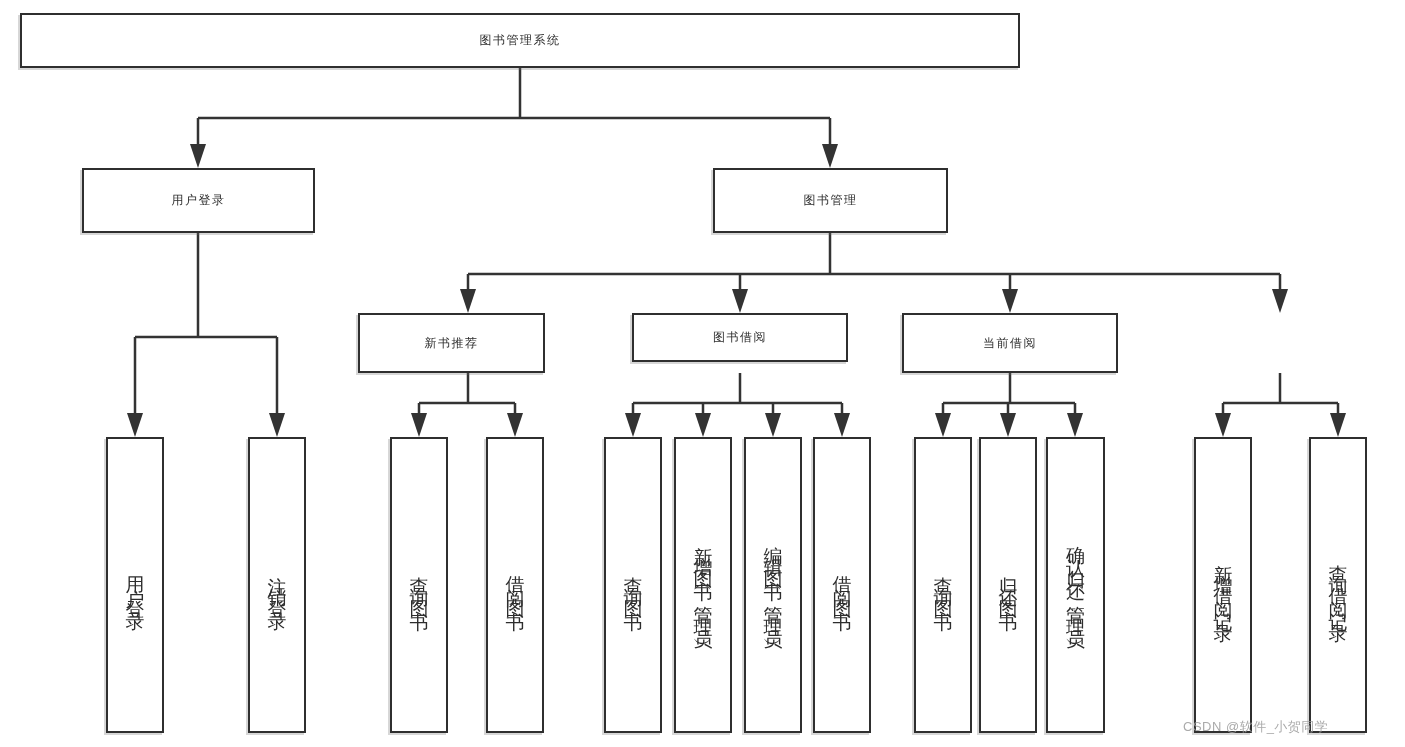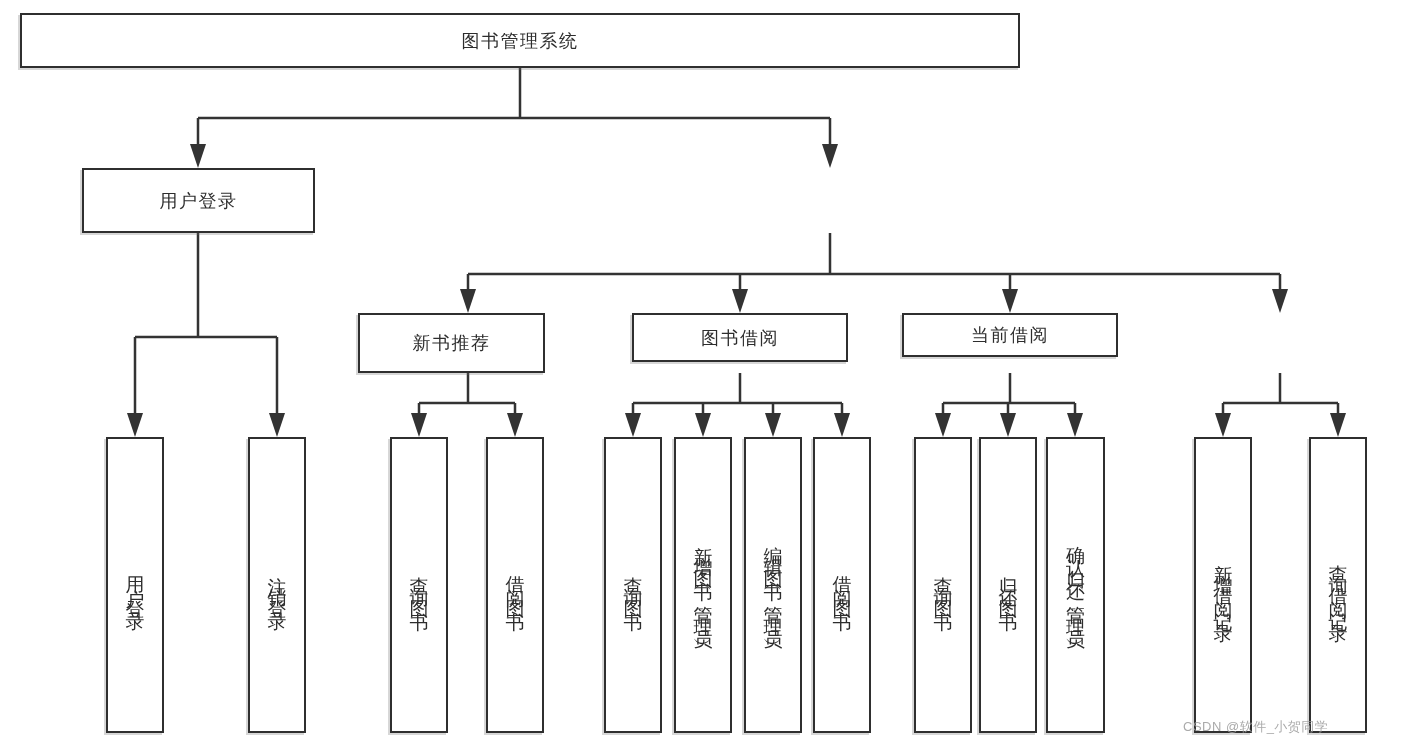--- a/index.html
+++ b/index.html
@@ -15,21 +15,21 @@
     position:absolute;
     box-sizing:border-box;
     background:#ffffff;
     border:2.5px solid #2f2f2f;
     display:flex;align-items:center;justify-content:center;
     color:#2d2d2d;
     box-shadow:-2px 2px 0 rgba(110,110,110,0.28);
     z-index:2;
   }
   .node.h span{
-    font-size:18px;
+    font-size:12px;
     letter-spacing:1.5px;
     white-space:nowrap;
     font-family:Liberation Mono, monospace;
   }
   .node.v{
     writing-mode:vertical-rl;
     text-orientation:mixed;
   }
   .node.v span{
     font-size:19px;
@@ -85,28 +85,31 @@
     </g>
   </svg>
 
   <div class="node h" style="left:20px;top:13px;width:1000px;height:55px">
     <span>图书管理系统</span>
   </div>
 
   <div class="node h" style="left:82px;top:168px;width:233px;height:65px">
     <span>用户登录</span>
   </div>
+  <div class="node h" style="left:713px;top:168px;width:235px;height:65px">
+    <span>图书管理</span>
+  </div>
 
   <div class="node h" style="left:358px;top:313px;width:187px;height:60px">
     <span>新书推荐</span>
   </div>
   <div class="node h" style="left:632px;top:313px;width:216px;height:49px">
     <span>图书借阅</span>
   </div>
-  <div class="node h" style="left:902px;top:313px;width:216px;height:44px">
+  <div class="node h" style="left:902px;top:313px;width:216px;height:60px">
     <span>当前借阅</span>
   </div>
 
   <div class="node v" style="left:106px;top:437px;width:58px;height:296px">
     <span>用户登录</span>
   </div>
   <div class="node v" style="left:248px;top:437px;width:58px;height:296px">
     <span>注销登录</span>
   </div>
 

